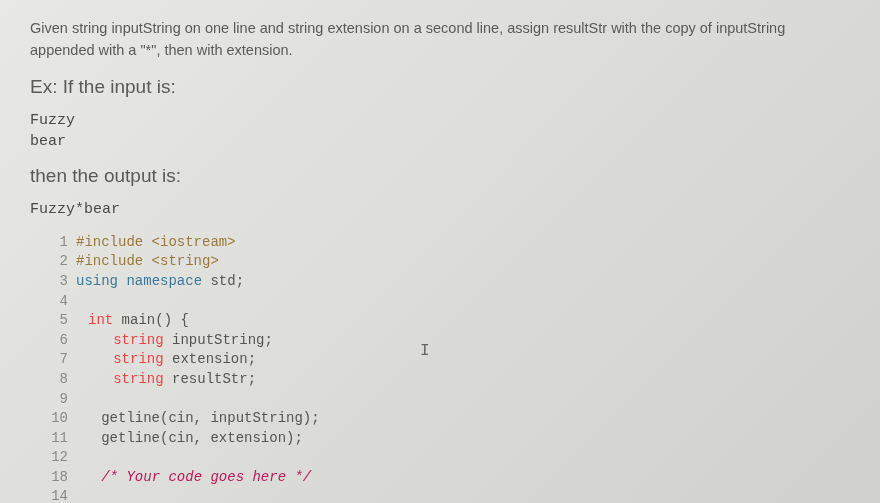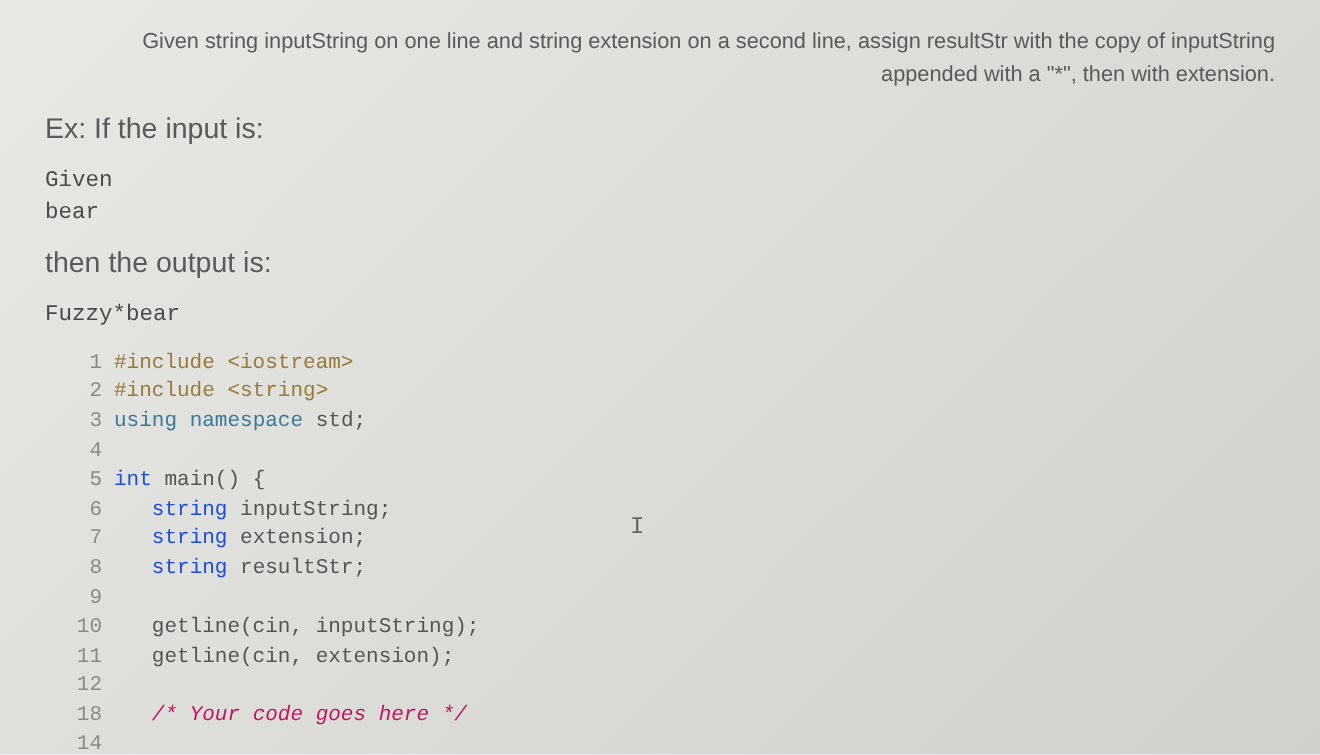--- a/index.html
+++ b/index.html
@@ -15,21 +15,20 @@
       padding: 18px 30px 0 30px;
       color: #555;
       overflow: hidden;
       position: relative;
     }
     .instruction {
       font-size: 14.5px;
       line-height: 1.5;
       color: #5a5a5a;
       margin-bottom: 14px;
-      text-align: right;
     }
     .section-label {
       font-size: 19px;
       color: #5a5a5a;
       margin-bottom: 12px;
     }
     .mono {
       font-family: 'Courier New', Courier, monospace;
       font-size: 15px;
       color: #4a4a4a;
@@ -55,40 +54,40 @@
       text-align: right;
       color: #8a8a87;
       margin-right: 8px;
       flex-shrink: 0;
     }
     .code-text {
       color: #555;
     }
     .kw-preproc { color: #9a7a3a; }
     .kw-using { color: #3a7a9a; }
-    .kw-type { color: #1d4ed8; }
+    .kw-type { color: #ef4444; margin-left: 12px; }
     .comment { color: #be185d; font-style: italic; }
     .cursor {
       position: absolute;
       font-family: 'Courier New', monospace;
       font-size: 16px;
       color: #666;
       left: 420px;
       top: 342px;
     }
   </style>
 </head>
 <body>
 
 <div class="instruction">Given string inputString on one line and string extension on a second line, assign resultStr with the copy of inputString appended with a "*", then with extension.</div>
 
 <div class="section-label">Ex: If the input is:</div>
 
 <div class="mono">
-  <span class="mono-line">Given</span>
+  <span class="mono-line">Fuzzy</span>
   <span class="mono-line">bear</span>
 </div>
 
 <div class="section-label">then the output is:</div>
 
 <div class="mono">
   <span class="mono-line">Fuzzy*bear</span>
 </div>
 
 <div class="code-block" id="code-block">

